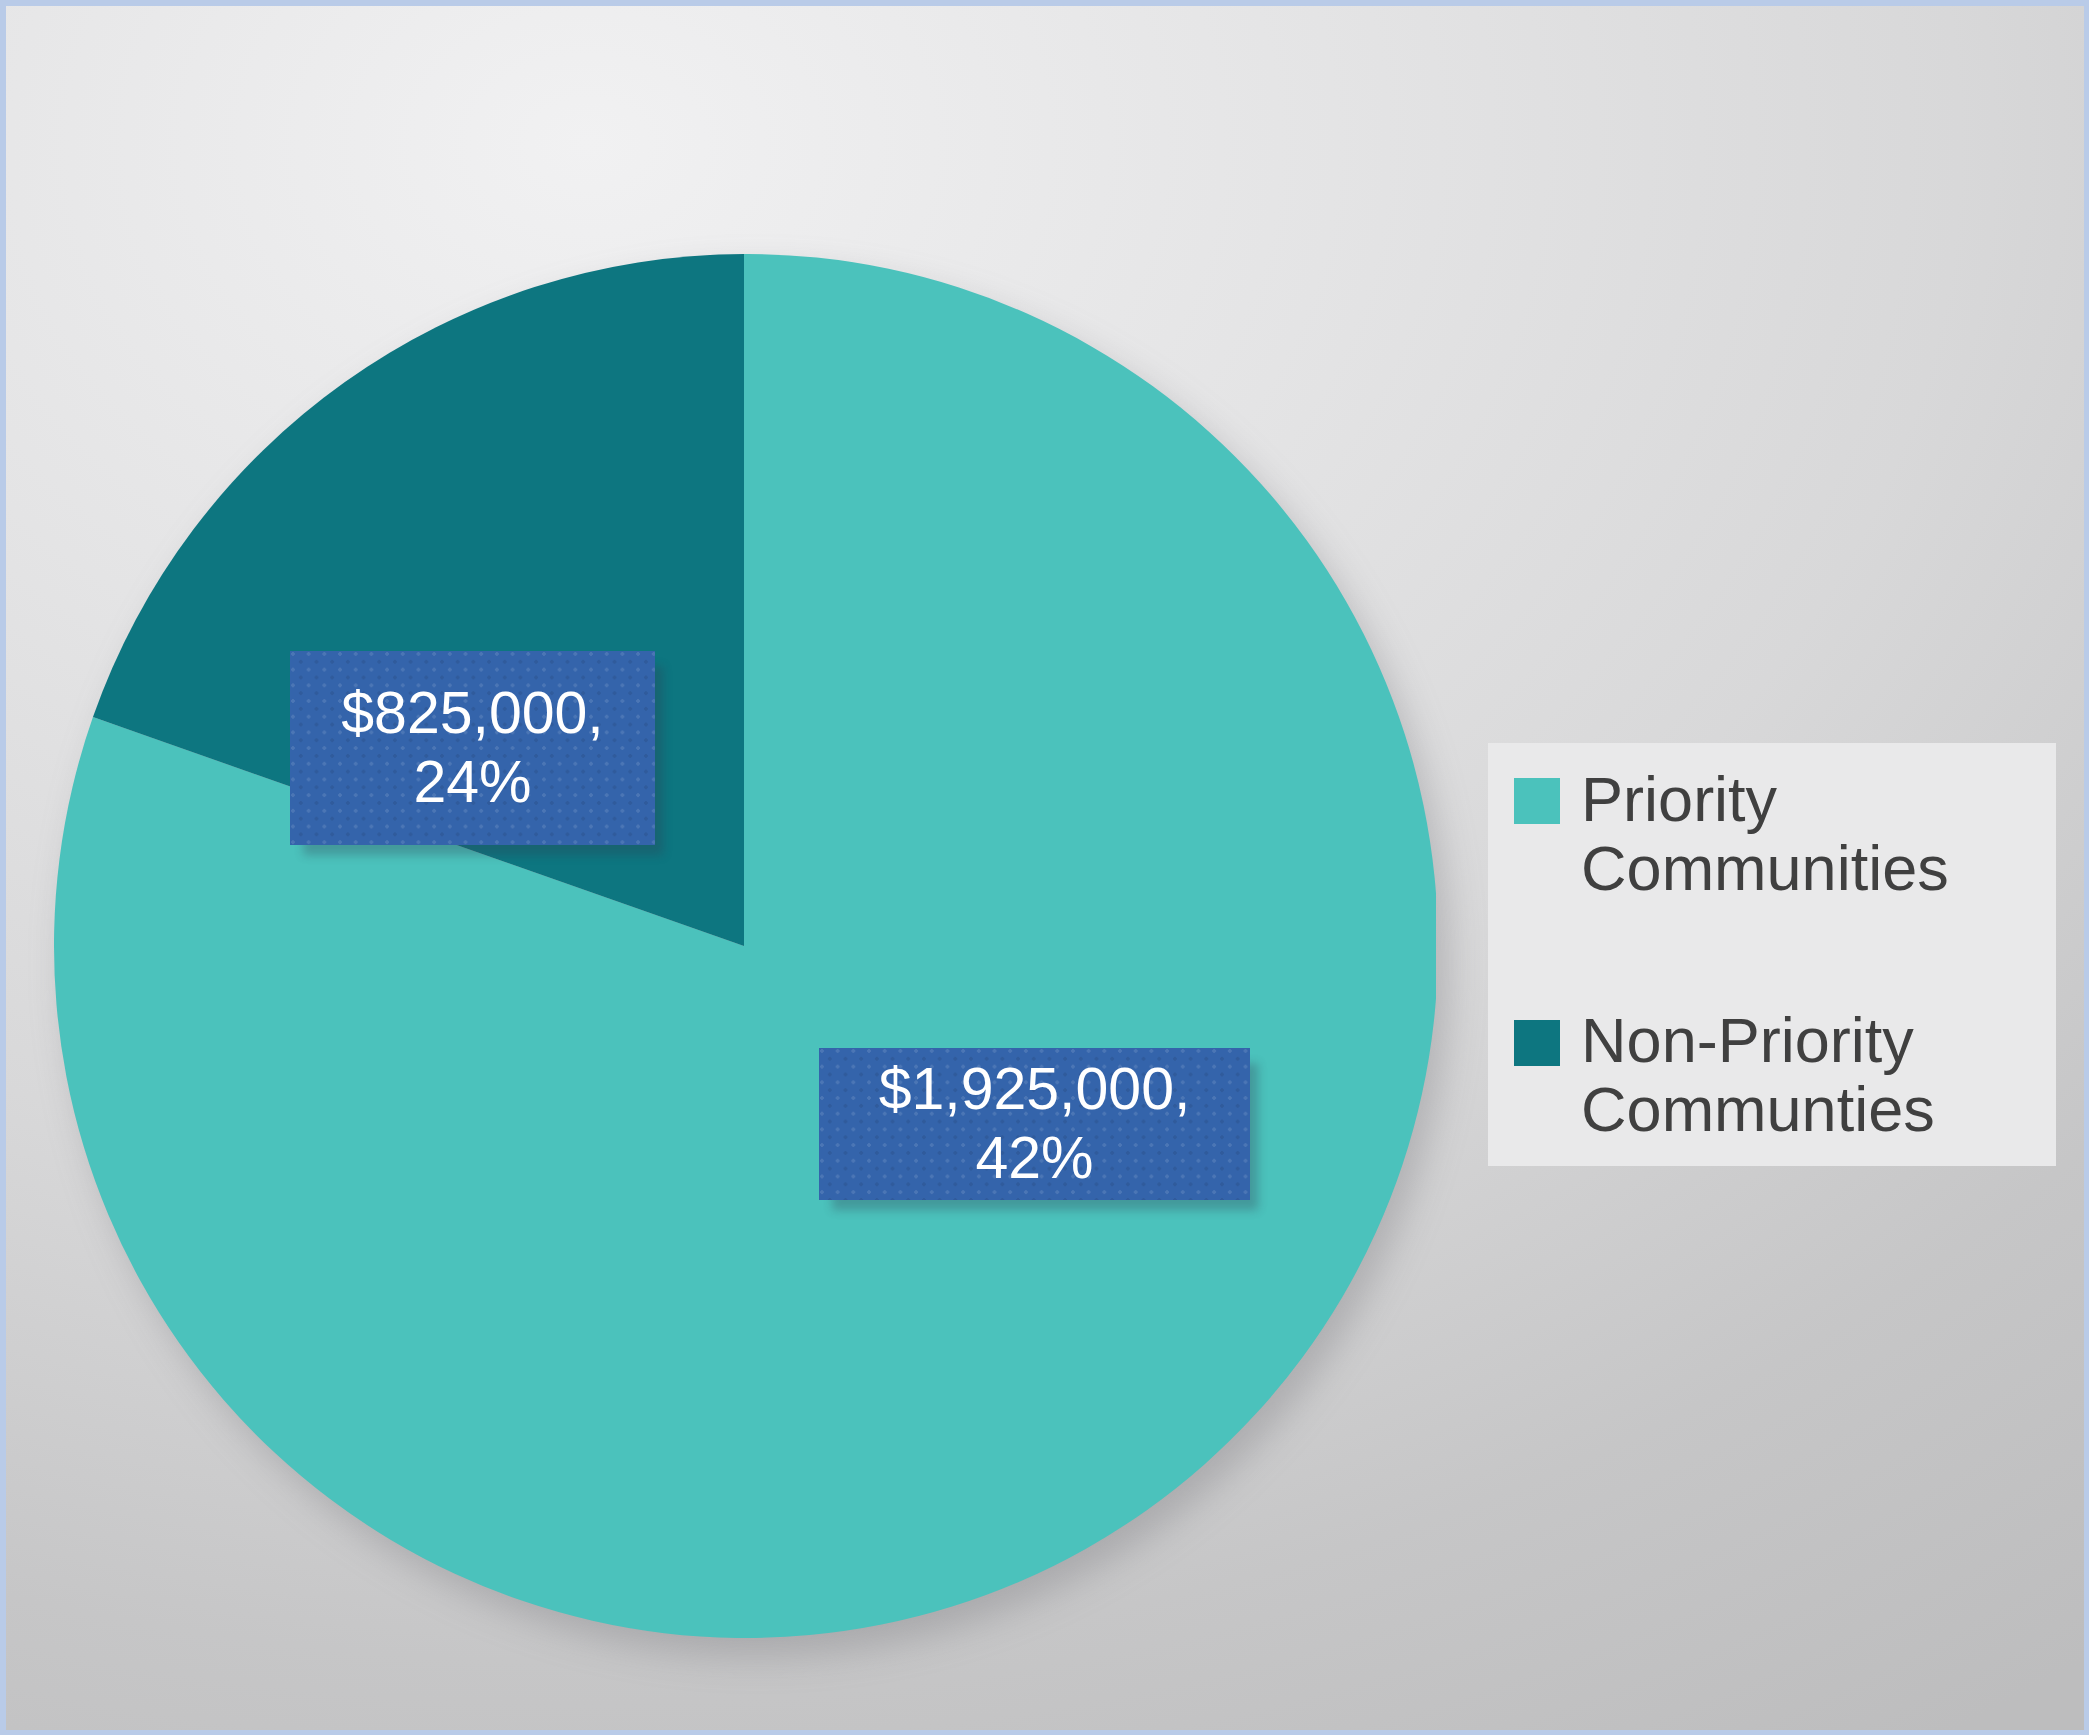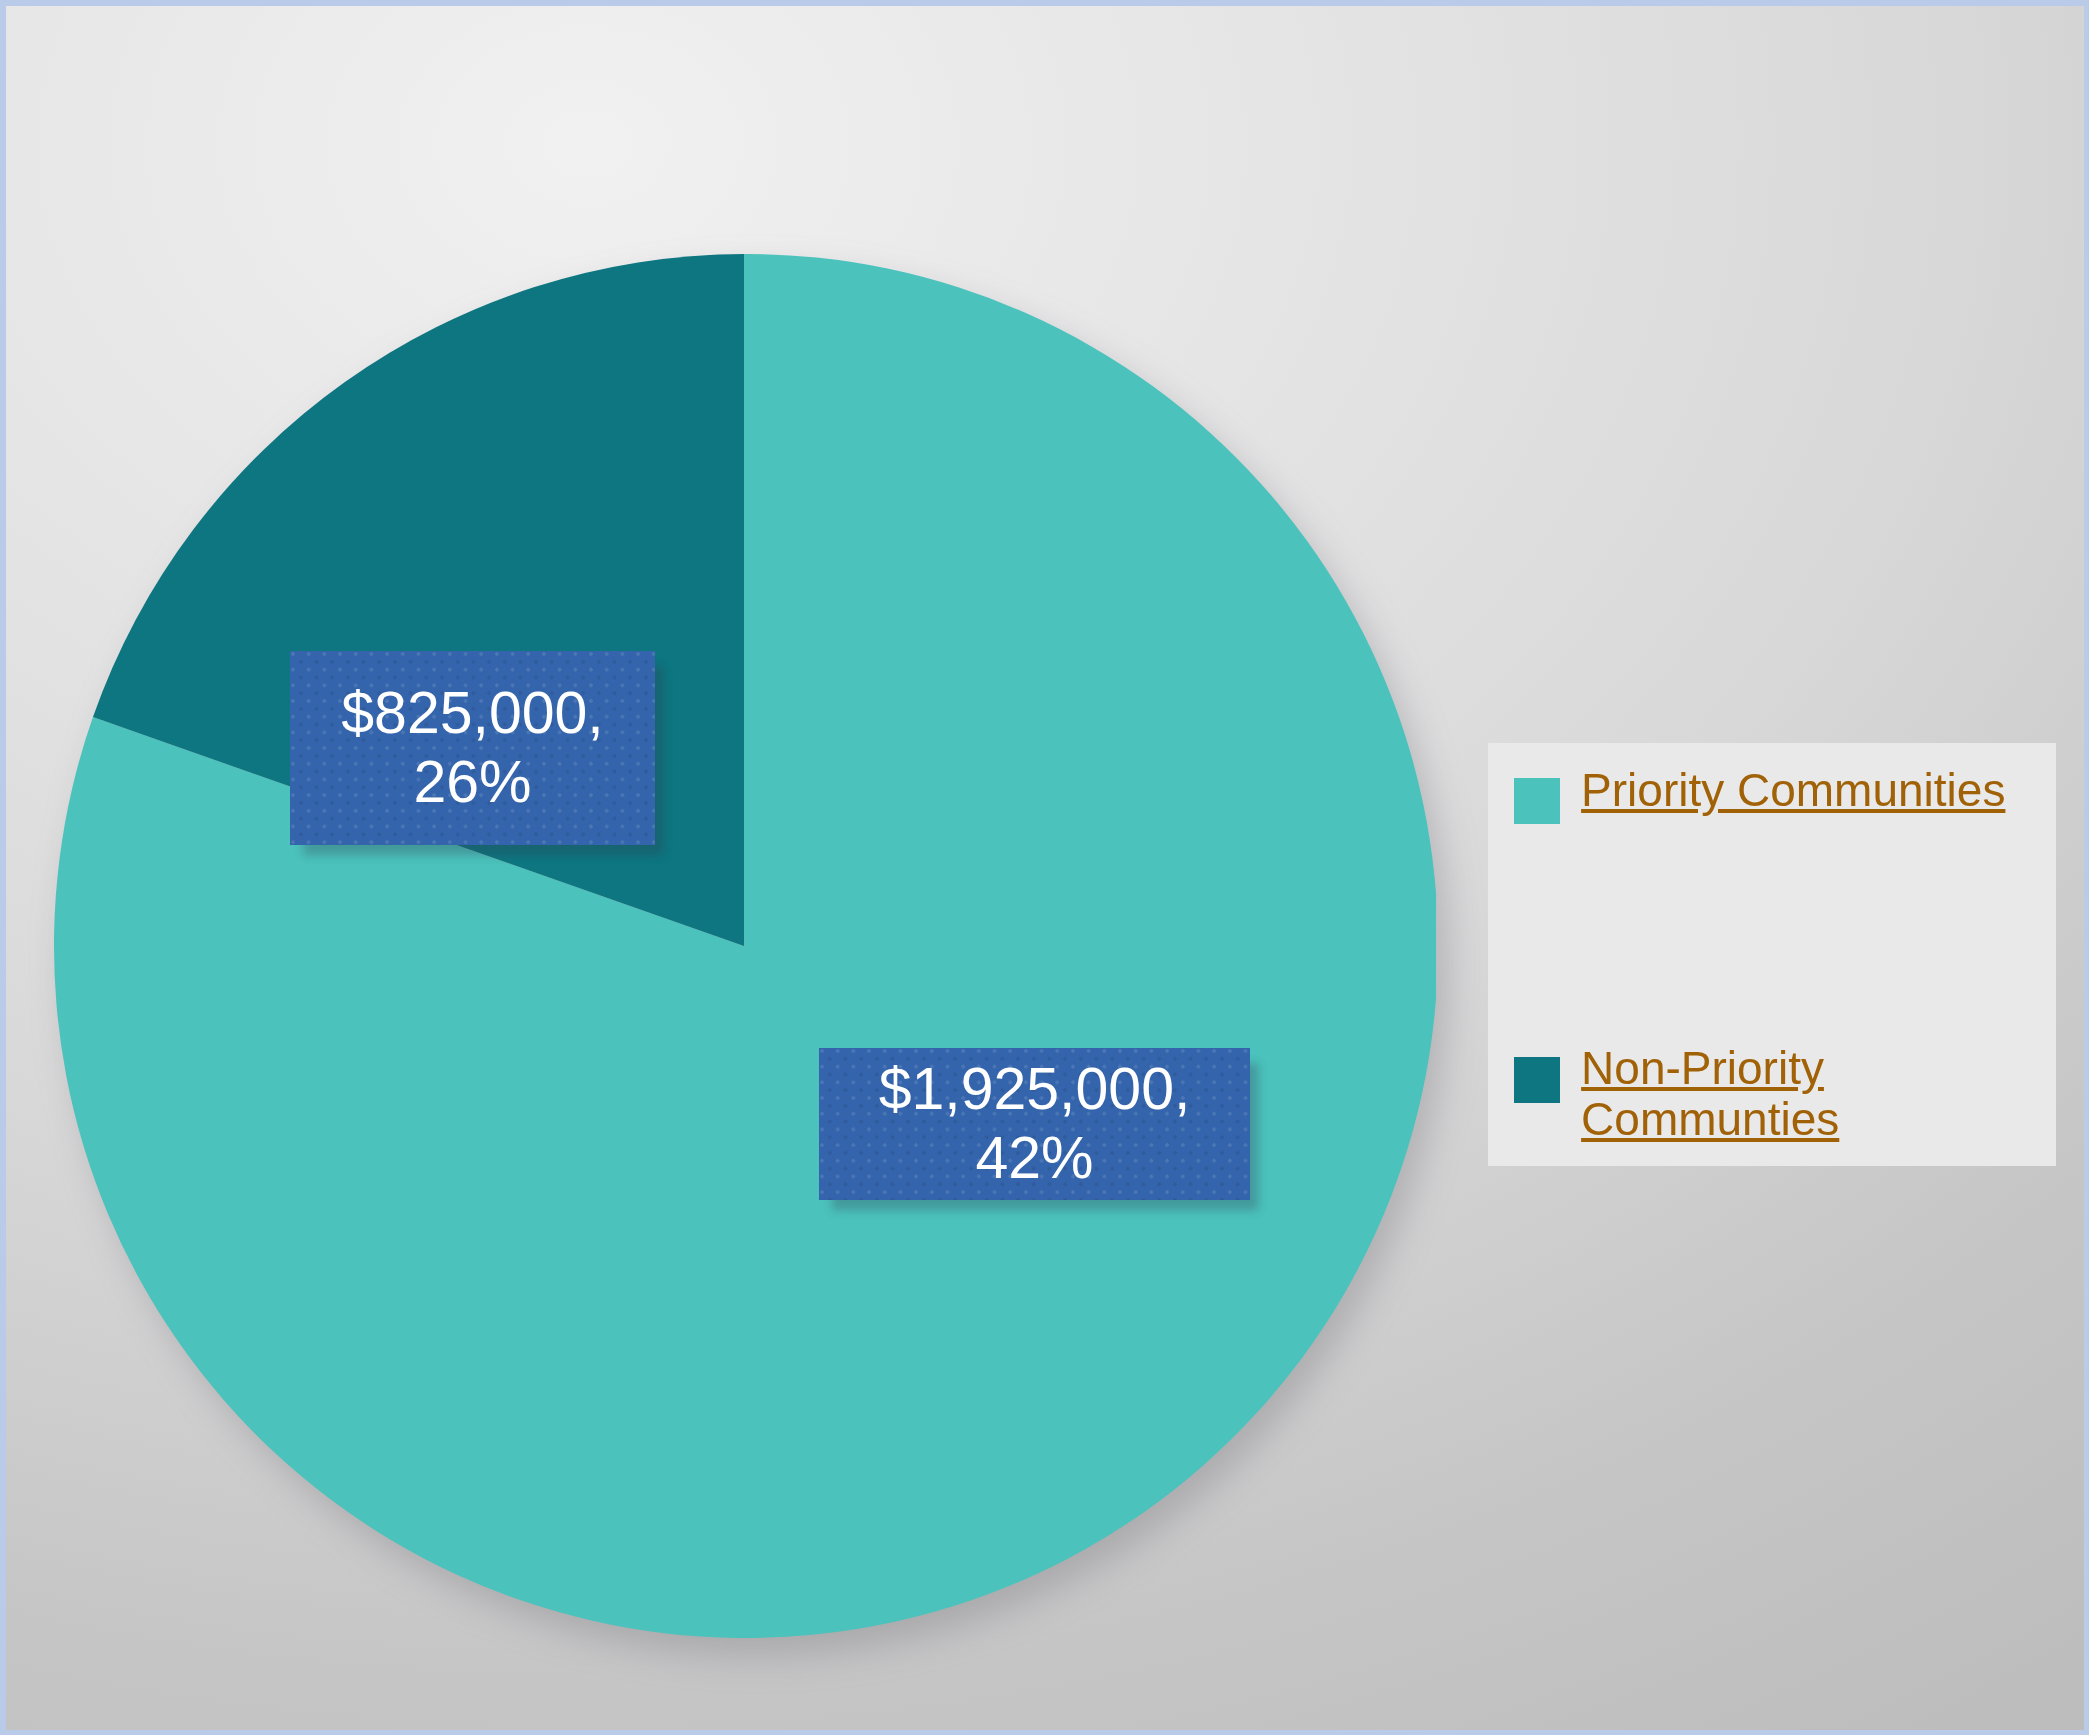--- a/index.html
+++ b/index.html
@@ -115,46 +115,45 @@
     align-items: flex-start;
     gap: 21.6px;
   }
   .legend-swatch {
     flex: 0 0 auto;
     width: 46px;
     height: 46px;
     margin-top: 13.7px;
   }
   .legend-label {
-    font-size: 46px;
+    font-size: 63px;
     line-height: 1.1;
-    color: #a16207;
+    color: #404040;
     font-weight: 400;
-    text-decoration: underline;
   }
 </style>
 </head>
 <body>
 
 <div id="chart-root" style="border-color: rgb(185, 203, 232);">
 
 
   <div id="pie-wrap">
     <div id="pie-shadow"></div>
     <svg id="pie-svg" viewBox="0 0 1412 1412">
 
       <path d="M 706 706 L 706 0 A 706 706 0 1 1 41.77 472.48 Z" fill="#4bc2bc"></path>
 
       <path d="M 706 706 L 41.77 472.48 A 706 706 0 0 1 706 0 Z" fill="#0d7680"></path>
     </svg>
   </div>
 
   <div class="data-label" id="label-non-priority" style="background-color: rgb(52, 100, 171); color: rgb(255, 255, 255);">
     <span class="line">$825,000,</span>
-    <span class="line">26%</span>
+    <span class="line">24%</span>
   </div>
 
   <div class="data-label" id="label-priority" style="background-color: rgb(52, 100, 171); color: rgb(255, 255, 255);">
     <span class="line">$1,925,000,</span>
     <span class="line">42%</span>
   </div>
 
   <div id="legend">
     <div class="legend-item">
       <span class="legend-swatch" id="swatch-0" style="background: rgb(75, 194, 188);"></span>

